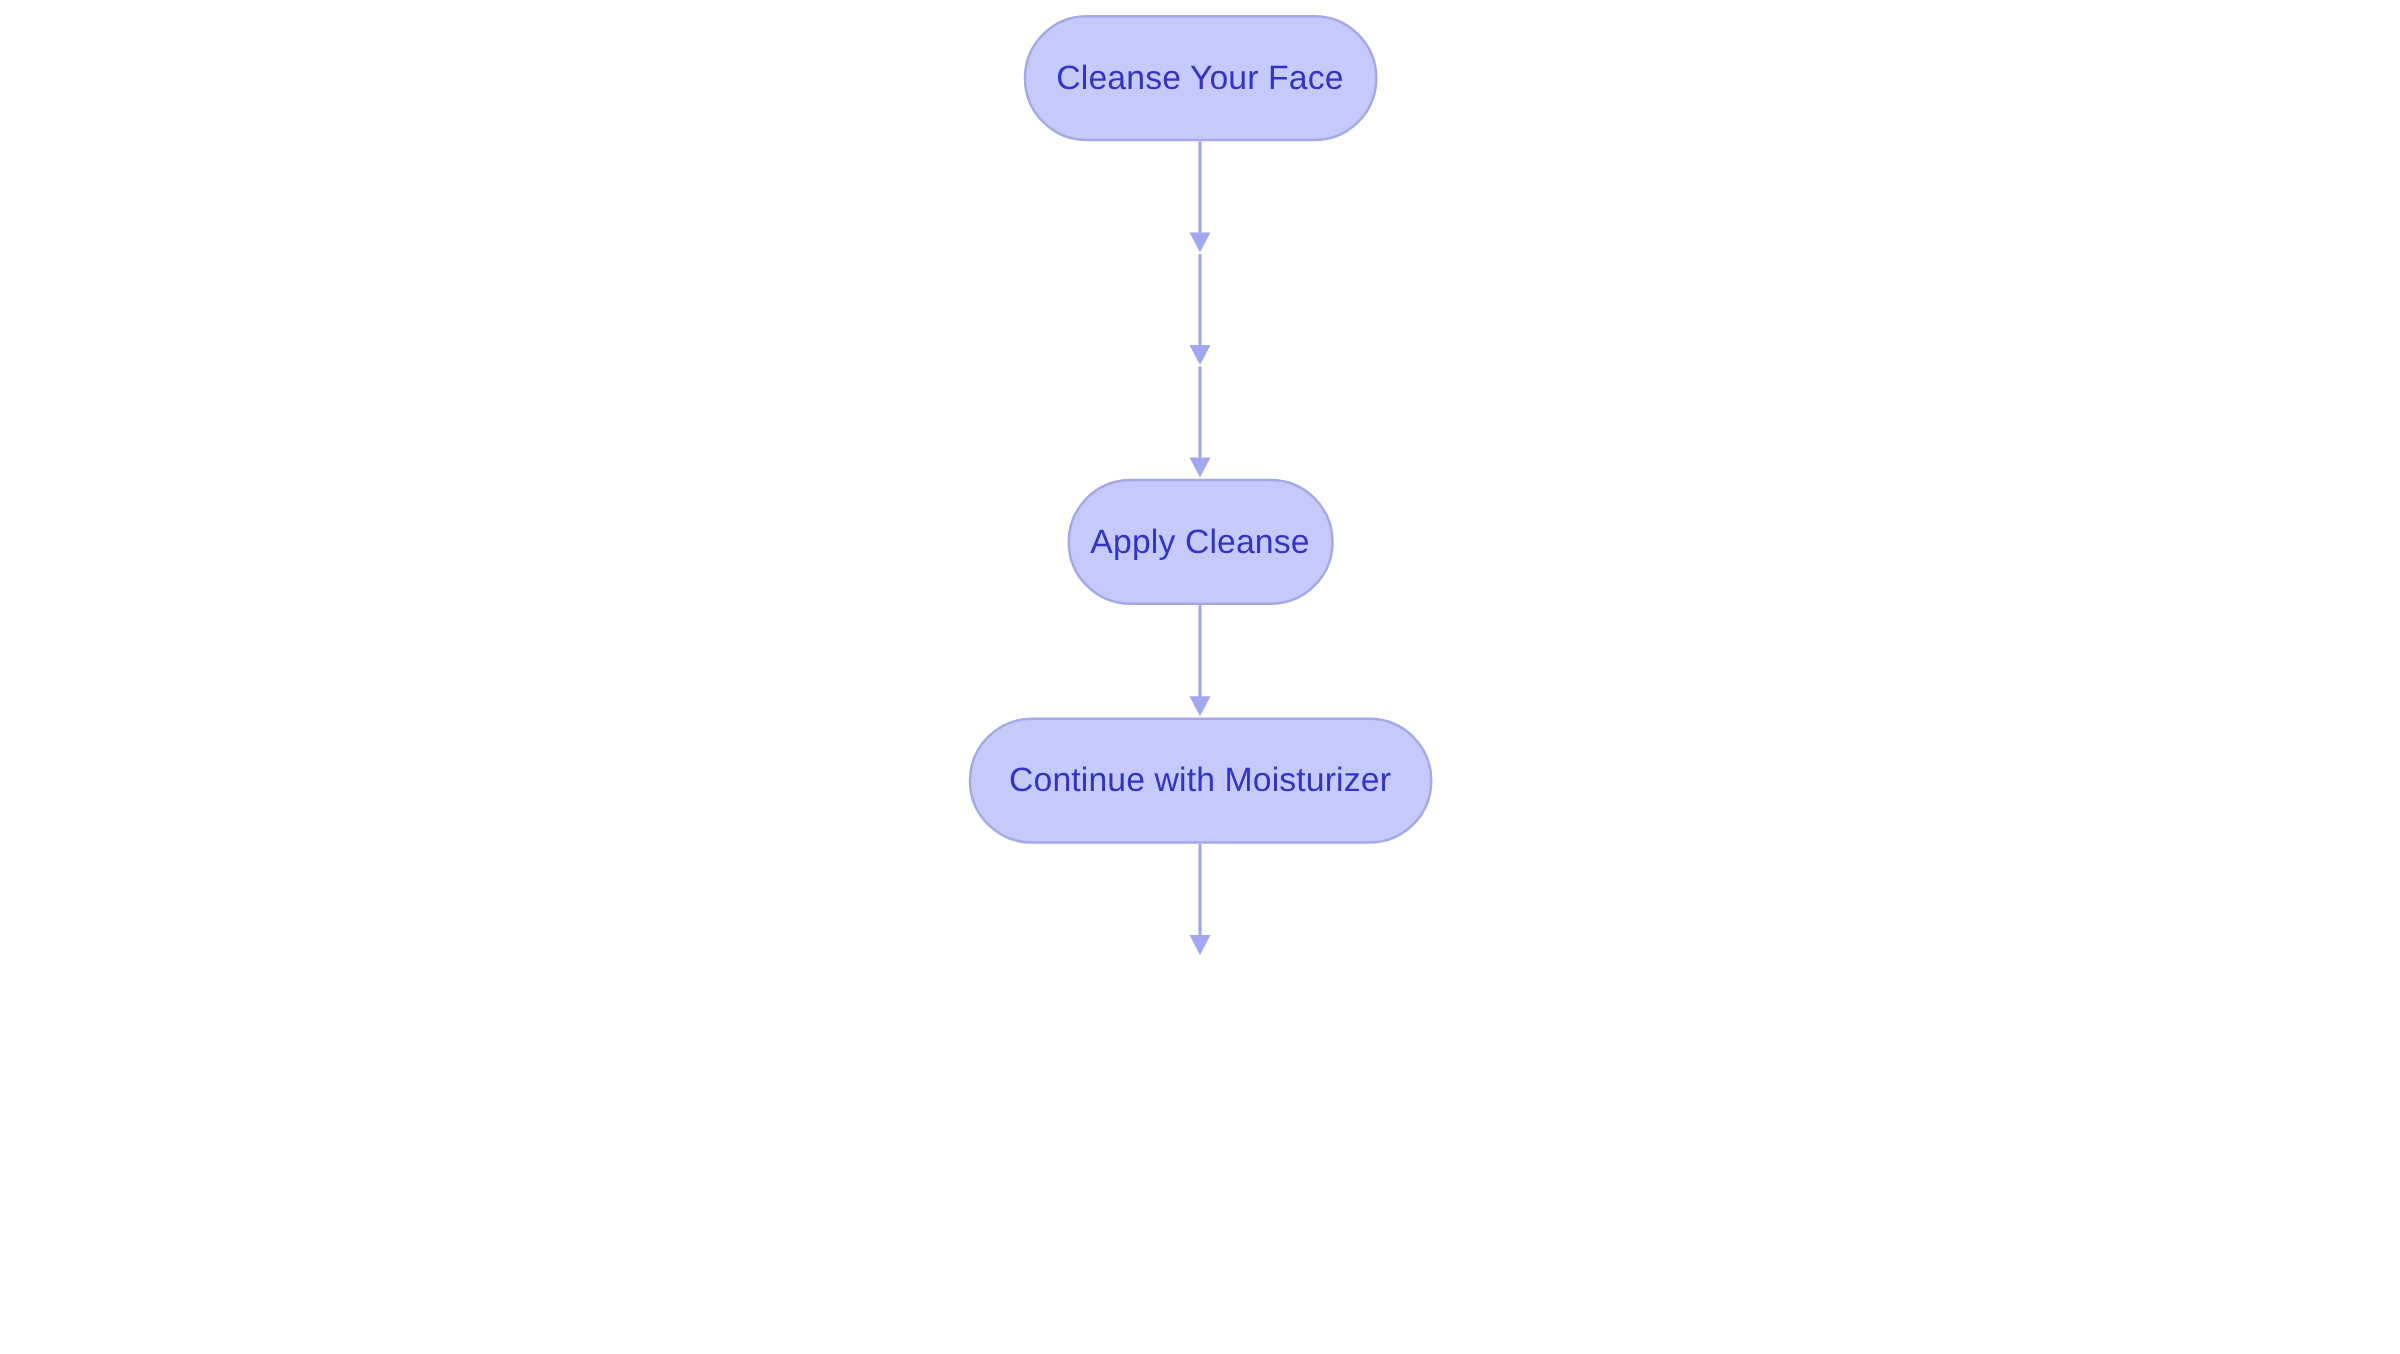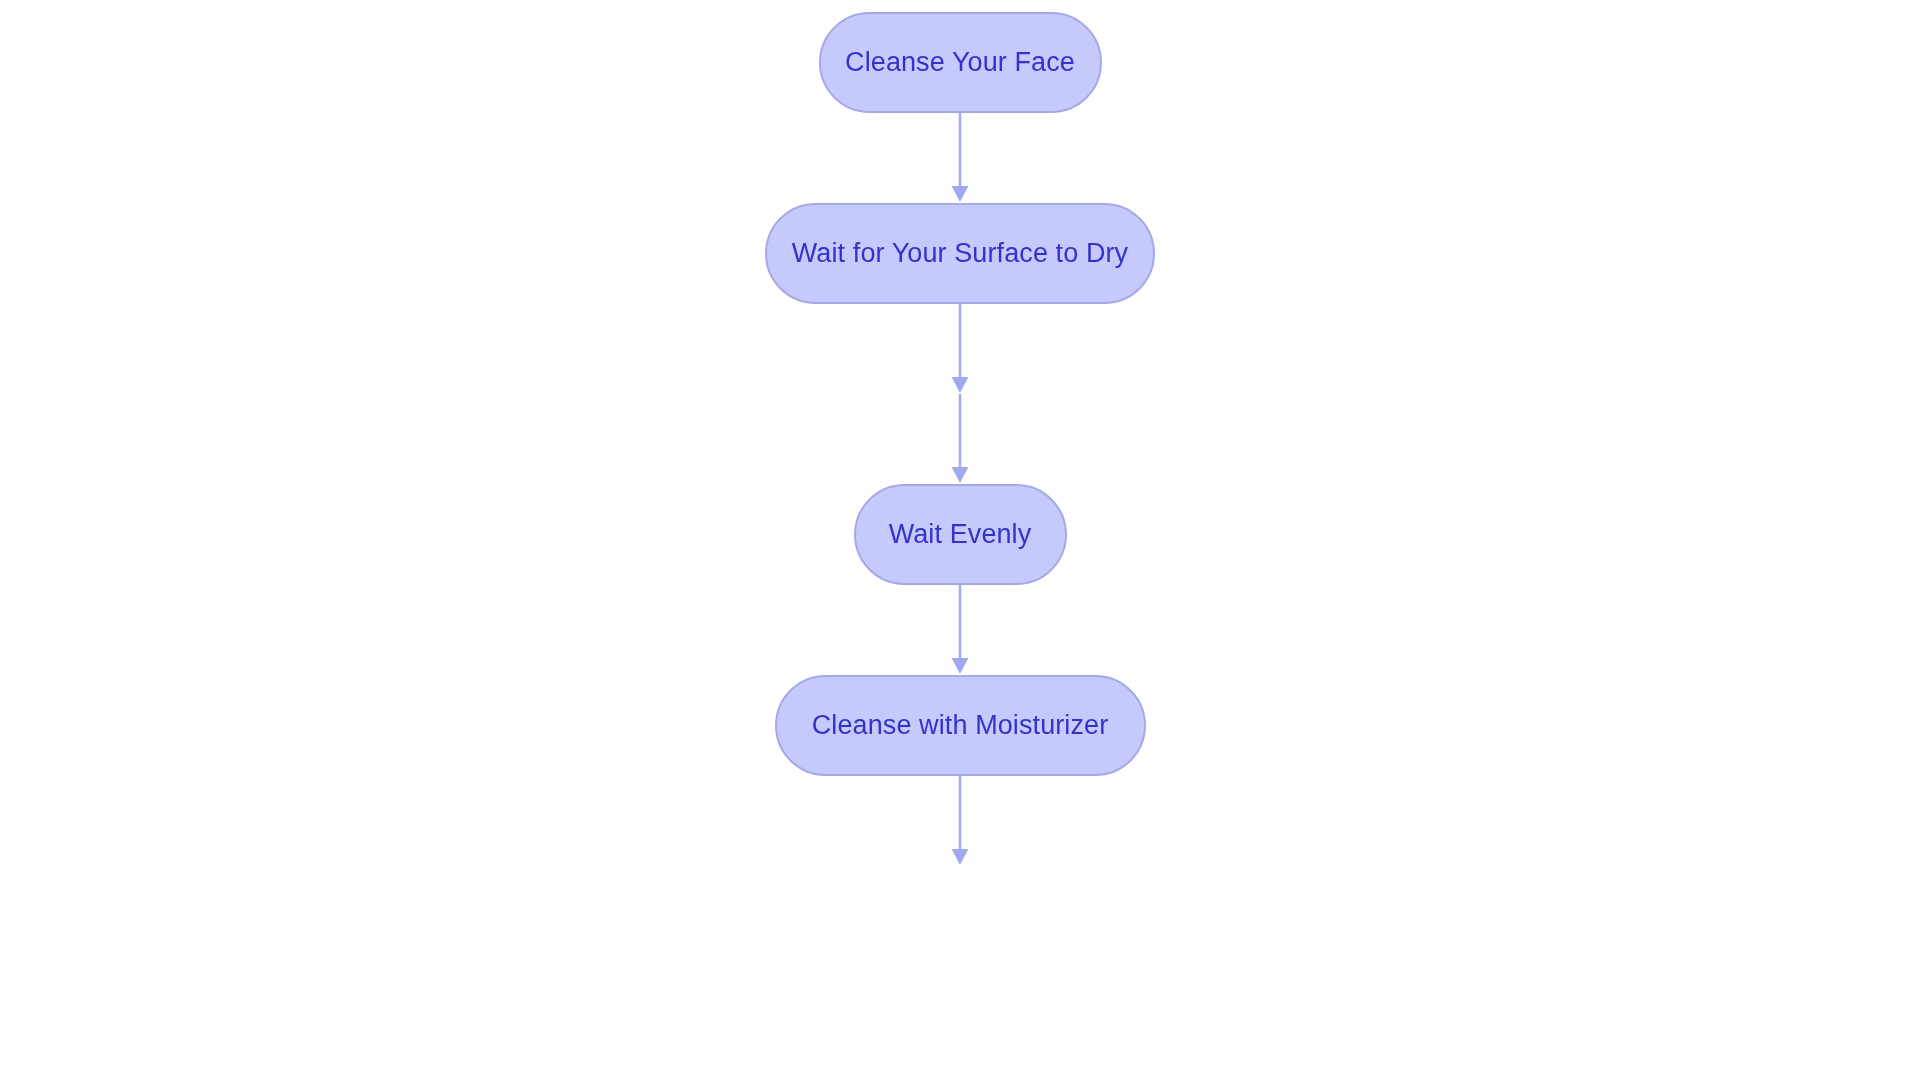--- a/index.html
+++ b/index.html
@@ -82,52 +82,49 @@
       <span class="node-label">Cleanse Your Face</span>
     </div>
 
     <div class="connector">
       <svg class="conn-svg" viewBox="0 0 24 90" xmlns="http://www.w3.org/2000/svg">
         <line x1="12" y1="0" x2="12" y2="76" stroke="#9fa8f0" stroke-width="2.5"></line>
         <polygon points="12,89 3.6,73 20.4,73" fill="#9fa8f0"></polygon>
       </svg>
     </div>
 
-    <div class="node n1">
-      <span class="node-label">Wait for Your Surface to Dry</span>
-    </div>
 
     <div class="connector">
       <svg class="conn-svg" viewBox="0 0 24 90" xmlns="http://www.w3.org/2000/svg">
         <line x1="12" y1="0" x2="12" y2="76" stroke="#9fa8f0" stroke-width="2.5"></line>
         <polygon points="12,89 3.6,73 20.4,73" fill="#9fa8f0"></polygon>
       </svg>
     </div>
 
 
     <div class="connector">
       <svg class="conn-svg" viewBox="0 0 24 90" xmlns="http://www.w3.org/2000/svg">
         <line x1="12" y1="0" x2="12" y2="76" stroke="#9fa8f0" stroke-width="2.5"></line>
         <polygon points="12,89 3.6,73 20.4,73" fill="#9fa8f0"></polygon>
       </svg>
     </div>
 
     <div class="node n3">
-      <span class="node-label">Wait Evenly</span>
+      <span class="node-label">Apply Cleanse</span>
     </div>
 
     <div class="connector">
       <svg class="conn-svg" viewBox="0 0 24 90" xmlns="http://www.w3.org/2000/svg">
         <line x1="12" y1="0" x2="12" y2="76" stroke="#9fa8f0" stroke-width="2.5"></line>
         <polygon points="12,89 3.6,73 20.4,73" fill="#9fa8f0"></polygon>
       </svg>
     </div>
 
     <div class="node n4">
-      <span class="node-label">Cleanse with Moisturizer</span>
+      <span class="node-label">Continue with Moisturizer</span>
     </div>
 
     <div class="connector">
       <svg class="conn-svg" viewBox="0 0 24 90" xmlns="http://www.w3.org/2000/svg">
         <line x1="12" y1="0" x2="12" y2="76" stroke="#9fa8f0" stroke-width="2.5"></line>
         <polygon points="12,89 3.6,73 20.4,73" fill="#9fa8f0"></polygon>
       </svg>
     </div>
 
 

